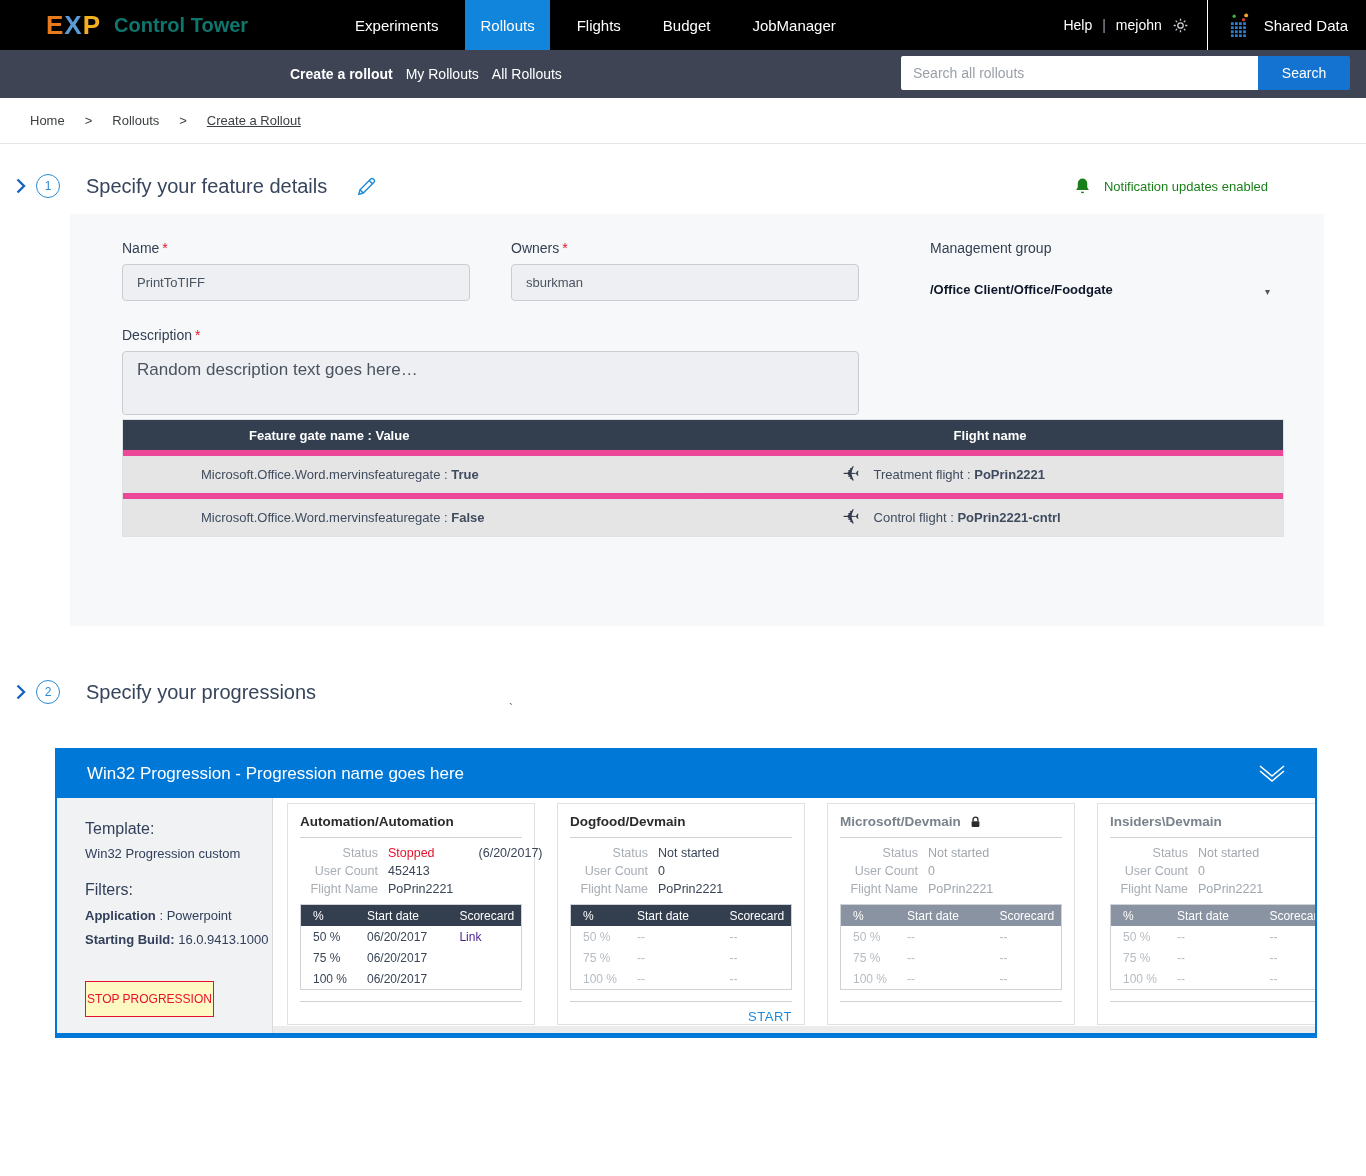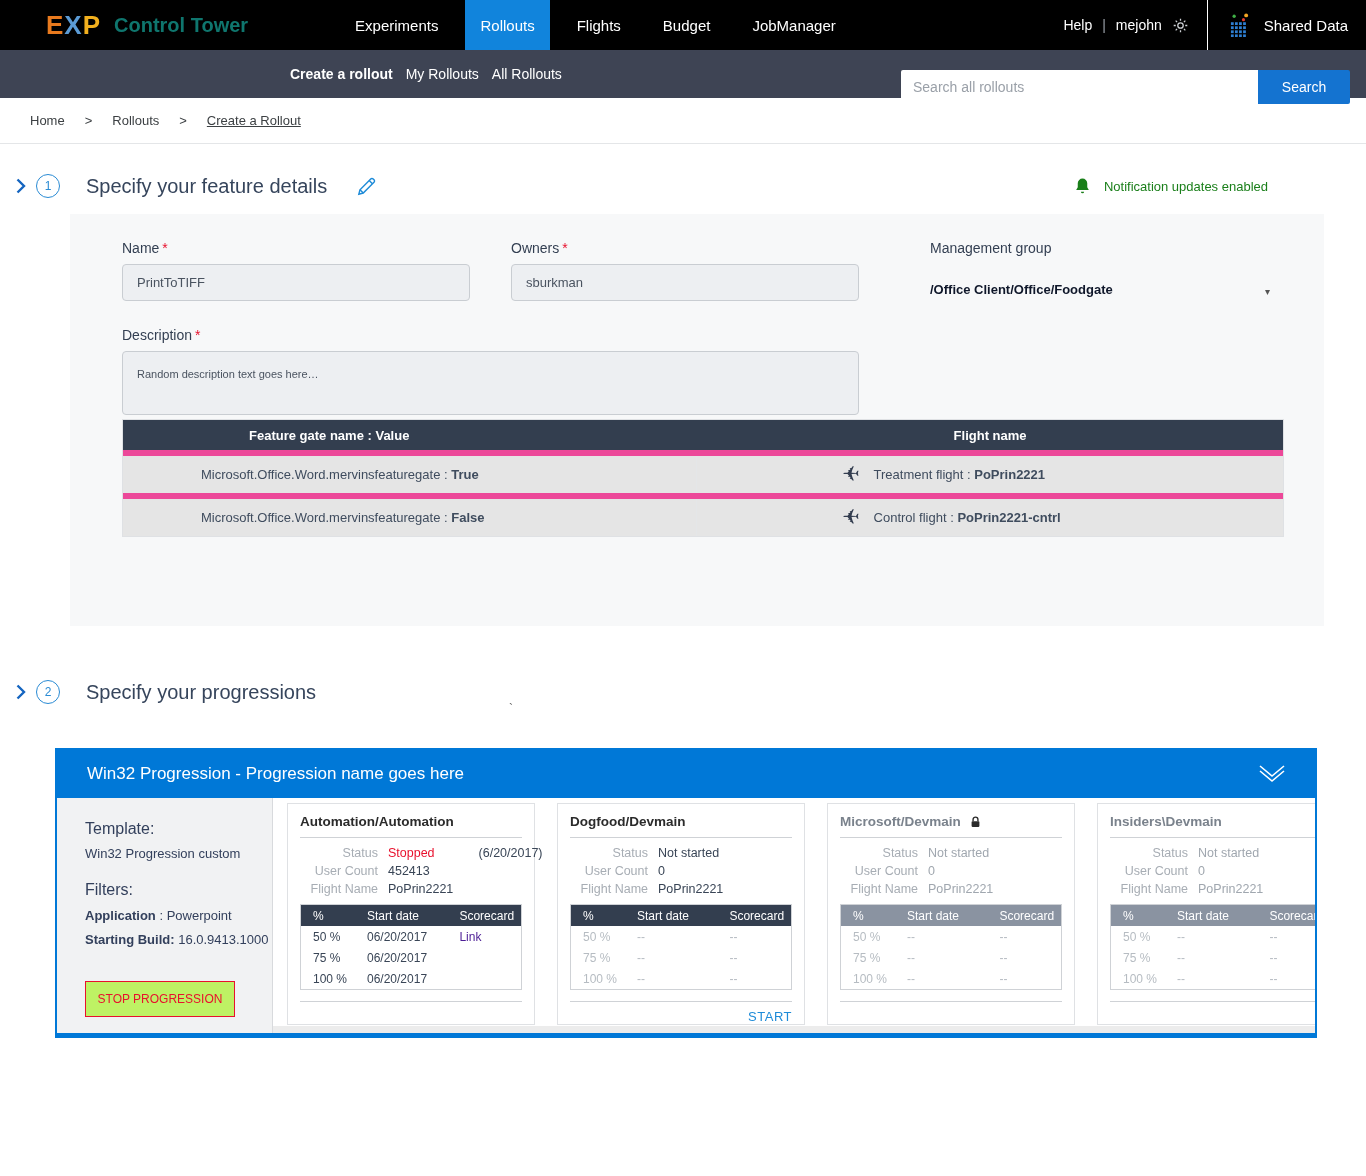--- a/index.html
+++ b/index.html
@@ -19,21 +19,21 @@
   .help-group { display:flex; align-items:flex-start; color:#fff; font-size:14px; gap:10px; padding-right:18px; }
   .help-group .sep { color:#9aa0a8; }
   .v-divider { width:1px; background:#fff; align-self:stretch; }
   .shared { display:flex; align-items:center; gap:10px; padding:0 18px 0 22px; color:#fff; font-size:15px; cursor:pointer; }
 
   
   .subnav { height:48px; background:#3e4454; display:flex; align-items:center; position:relative; }
   .subnav-links { display:flex; align-items:center; gap:13px; margin-left:290px; color:#fff; font-size:14px; }
   .subnav-links .lnk { cursor:pointer; }
   .subnav-links .lnk.bold { font-weight:bold; }
-  .search-group { position:absolute; right:16px; top:20px; display:flex; }
+  .search-group { position:absolute; right:16px; top:6px; display:flex; }
   .search-input { width:357px; height:34px; border:none; border-radius:2px 0 0 2px; padding:0 12px; font-size:14px; font-family:"Liberation Sans",sans-serif; color:#333; outline:none; }
   .search-input::placeholder { color:#9aa0a8; }
   .search-btn { width:92px; height:34px; background:#1473d0; color:#fff; border:none; font-size:14px; cursor:pointer; border-radius:0 2px 2px 0; }
 
   
   .breadcrumb { height:46px; display:flex; align-items:center; padding-left:30px; font-size:13px; color:#3c4043; border-bottom:1px solid #e4e6e8; gap:20px; }
   .breadcrumb .crumb { cursor:pointer; }
   .breadcrumb .crumb.current { text-decoration:underline; }
 
   
@@ -51,21 +51,21 @@
   .fgroup { width:348px; }
   .fgroup + .fgroup { margin-left:41px; }
   .flabel { font-size:14px; color:#333f52; margin-bottom:8px; }
   .req { color:#e8112d; margin-left:3px; }
   .tinput { width:100%; height:37px; background:#edeff2; border:1px solid #c9cdd2; border-radius:4px; padding:0 14px; font-size:13px; color:#4a5360; font-family:"Liberation Sans",sans-serif; }
   .mgmt { margin-left:71px; width:340px; }
   .mgmt-val-row { display:flex; justify-content:space-between; align-items:flex-end; cursor:pointer; }
   .mgmt-val { font-size:13px; font-weight:bold; color:#0f172a; margin-top:18px; }
   .caret { font-size:10px; color:#555; }
   .desc-group { margin-top:26px; width:737px; }
-  .tarea { width:737px; height:64px; background:#edeff2; border:1px solid #c9cdd2; border-radius:4px; padding:16px 14px; font-size:11px; color:#4a5360; resize:none; font-family:"Liberation Sans",sans-serif; }
+  .tarea { width:737px; height:64px; background:#edeff2; border:1px solid #c9cdd2; border-radius:4px; padding:8px 14px; font-size:17px; color:#4a5360; resize:none; font-family:"Liberation Sans",sans-serif; }
   .fg-heading { font-size:20px; color:#36455c; margin:36px 0 22px 0; }
   .fg-table { width:1162px; border:1px solid #dfe1e4; }
   .fg-head { display:flex; background:#333e4f; color:#fff; font-size:13px; font-weight:bold; height:30px; align-items:center; }
   .fg-col1 { width:575px; }
   .fg-col2 { width:587px; }
   .fg-head .fg-col1 { padding-left:126px; }
   .fg-head .fg-col2 { text-align:center; }
   .fg-row { display:flex; background:#e5e5e5; height:43px; align-items:center; border-top:6px solid #ec4899; font-size:13px; color:#3f4c5e; }
   .fg-row .fg-col1 { padding-left:78px; border-right:1px solid #e4e6e8; height:100%; display:flex; align-items:center; }
   .fg-row .fg-col2 { display:flex; align-items:center; padding-left:145px; gap:14px; }
@@ -78,21 +78,21 @@
   
   .prog { margin:36px 0 0 55px; width:1262px; border:2px solid #0078d7; border-bottom-width:5px; }
   .prog-head { height:48px; background:#0078d7; display:flex; align-items:center; color:#fff; font-size:17px; padding:0 30px; }
   .prog-head .dchev { margin-left:auto; cursor:pointer; display:flex; }
   .prog-body { display:flex; height:235px; background:#fff; }
   .prog-side { width:216px; background:#f1f2f3; border-right:1px solid #d8dadd; padding:22px 0 0 28px; flex:none; }
   .side-h { font-size:16px; color:#33405c; }
   .side-v { font-size:13px; color:#33405c; margin-top:8px; }
   .side-h.f { margin-top:20px; }
   .side-line { font-size:13px; color:#33405c; margin-top:9px; }
-  .stop-btn { margin-top:34px; width:150px; height:36px; background:#bef264; border:1px solid #e8112d; color:#e8112d; font-size:12px; cursor:pointer; font-family:"Liberation Sans",sans-serif; }
+  .stop-btn { margin-top:34px; width:129px; height:36px; background:#fef9c3; border:1px solid #e8112d; color:#e8112d; font-size:12px; cursor:pointer; font-family:"Liberation Sans",sans-serif; }
   .cards { flex:1; display:flex; gap:22px; padding:5px 0 0 14px; overflow:hidden; position:relative; }
   .cards-scroll { position:absolute; left:0; right:0; bottom:0; height:7px; background:#ececec; }
   .card { width:248px; height:222px; background:#fff; border:1px solid #dfe1e4; flex:none; padding:0 12px; }
   .card-title-row { display:flex; align-items:center; gap:8px; margin:10px 0 8px 0; font-size:13.5px; font-weight:bold; color:#2b2b2b; }
   .card.disabled .card-title-row { color:#7a828c; }
   .card-hr { border:none; border-top:1px solid #cfd2d6; }
   .info { margin:8px 0 0 0; font-size:12.5px; }
   .info-row { display:flex; margin-bottom:4px; }
   .info-label { width:78px; text-align:right; color:#a7adb4; flex:none; }
   .info-val { margin-left:10px; color:#394556; }

